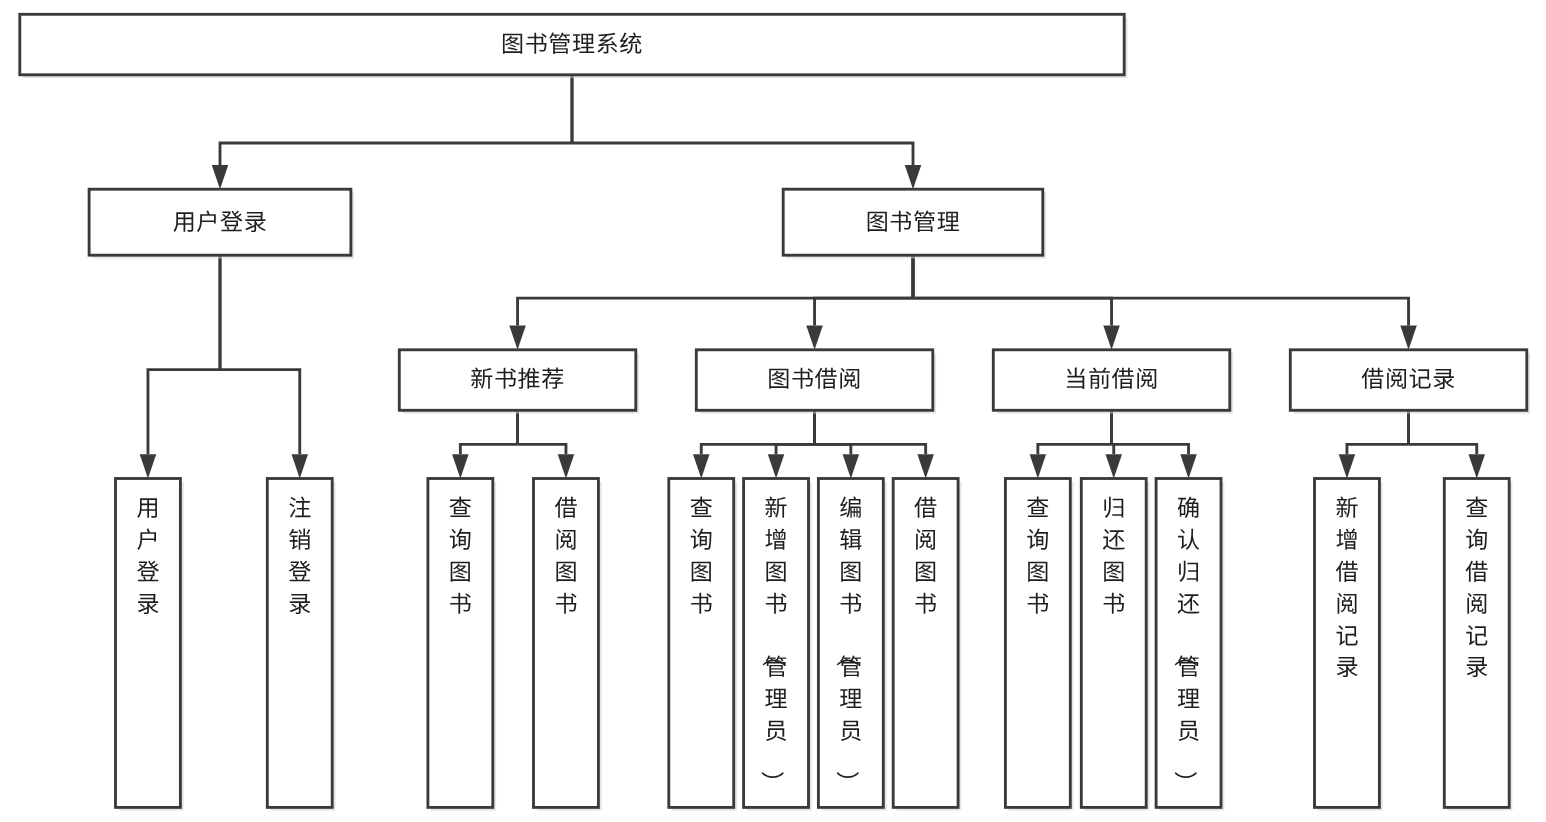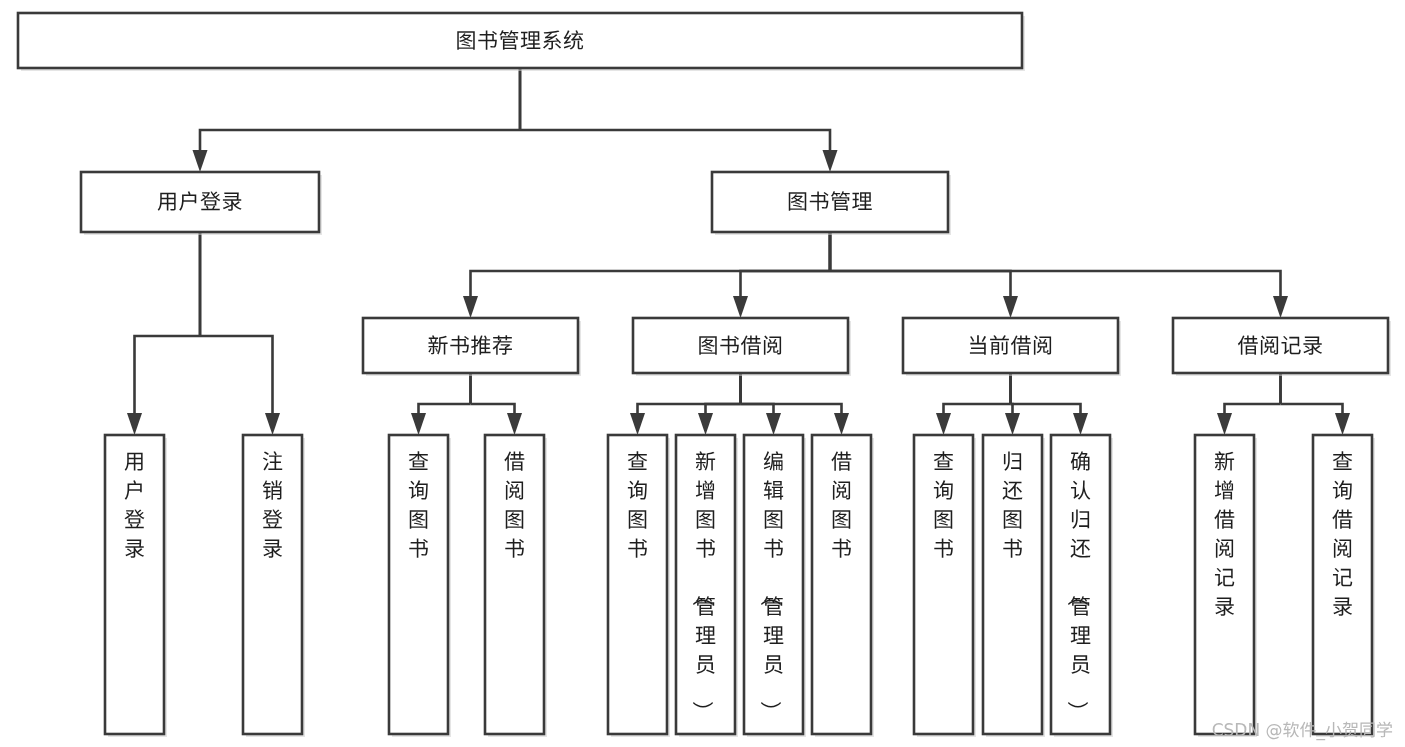--- a/index.html
+++ b/index.html
@@ -274,15 +274,14 @@
           <text x="1224.5" y="469" class="node-label-v"><tspan x="1224.5" dy="0">新</tspan><tspan x="1224.5" dy="29">增</tspan><tspan x="1224.5" dy="29">借</tspan><tspan x="1224.5" dy="29">阅</tspan><tspan x="1224.5" dy="29">记</tspan><tspan x="1224.5" dy="29">录</tspan></text>
         </g>
         <g>
           <rect x="1316" y="438" width="59" height="299" class="node-box-shadow"></rect>
           <rect x="1313" y="435" width="59" height="299" class="node-box"></rect>
           <text x="1342.5" y="469" class="node-label-v"><tspan x="1342.5" dy="0">查</tspan><tspan x="1342.5" dy="29">询</tspan><tspan x="1342.5" dy="29">借</tspan><tspan x="1342.5" dy="29">阅</tspan><tspan x="1342.5" dy="29">记</tspan><tspan x="1342.5" dy="29">录</tspan></text>
         </g>
       </g>
   </svg>
 
-  <div class="watermark-text">CSDN @软件_小贺同学</div>
 
 </div>
 
 </body></html>

